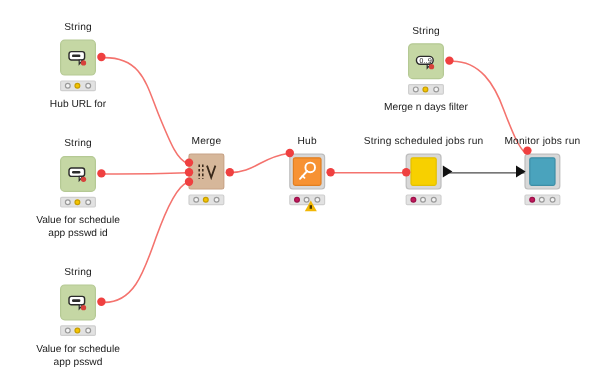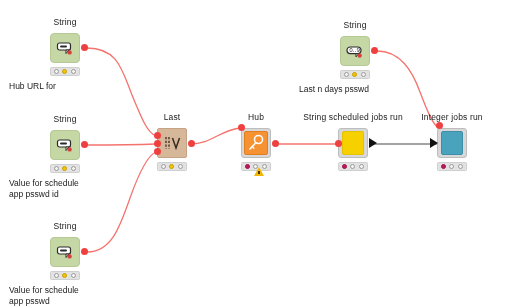--- a/index.html
+++ b/index.html
@@ -81,21 +81,21 @@
     background:#f4f4f4;border:1px solid #9a9a9a;
     box-sizing:border-box;
   }
   .lamp.amber{background:#f5c400;border-color:#c79e00;}
   .lamp.red{background:#c2185b;border-color:#9c1049;}
   .node-sublabel{
     position:absolute;
     left:50%;transform:translateX(-50%);
     top:48px;
     width:112px;
-    text-align:left;
+    text-align:center;
     font-size:8.5px;
     color:#1a1a1a;
     line-height:11px;
     white-space:pre-line;
   }
   .port{
     position:absolute;
     width:7px;height:7px;border-radius:50%;
     background:#ef4040;
     box-sizing:border-box;
@@ -221,25 +221,25 @@
           <circle cx="13.6" cy="12.6" r="2.2" fill="#d6423b"></circle>
         </svg>
       </span>
     </div>
     <div class="port" style="left:16px;top:11px;"></div>
     <div class="status-bar">
       <span class="lamp"></span>
       <span class="lamp amber"></span>
       <span class="lamp"></span>
     </div>
-    <div class="node-sublabel">Last n days psswd</div>
+    <div class="node-sublabel">Merge n days filter</div>
   </div>
 
   <div class="node" style="left:172px;top:128px;">
-    <div class="node-title">Last</div>
+    <div class="node-title">Merge</div>
     <div class="node-body merge">
       <span>
         <svg class="icon-svg" width="18" height="16" viewBox="0 0 18 16" xmlns="http://www.w3.org/2000/svg">
           <path d="M 3 2 L 3 14 M 6 2 L 6 14" stroke="#3a2a1c" stroke-width="1.3" stroke-dasharray="2.2 1.6"></path>
           <path d="M 9.5 3 L 13 13 L 16.5 3" stroke="#3a2a1c" stroke-width="1.5" fill="none"></path>
         </svg>
       </span>
     </div>
     <div class="port" style="left:-18px;top:4px;"></div>
     <div class="port" style="left:-18px;top:12px;"></div>
@@ -288,21 +288,21 @@
     <div class="port tri" style="left:16px;top:10px;"></div>
     <div class="status-bar">
       <span class="lamp red"></span>
       <span class="lamp"></span>
       <span class="lamp"></span>
     </div>
     <div class="node-sublabel"></div>
   </div>
 
   <div class="node" style="left:452px;top:128px;">
-    <div class="node-title">Integer jobs run</div>
+    <div class="node-title">Monitor jobs run</div>
     <div class="node-body framed">
       <div class="inner-tile teal">
         <span></span>
       </div>
     </div>
     <div class="port tri" style="left:-22px;top:10px;"></div>
     <div class="port" style="left:-16px;top:-6px;"></div>
     <div class="status-bar">
       <span class="lamp red"></span>
       <span class="lamp"></span>

